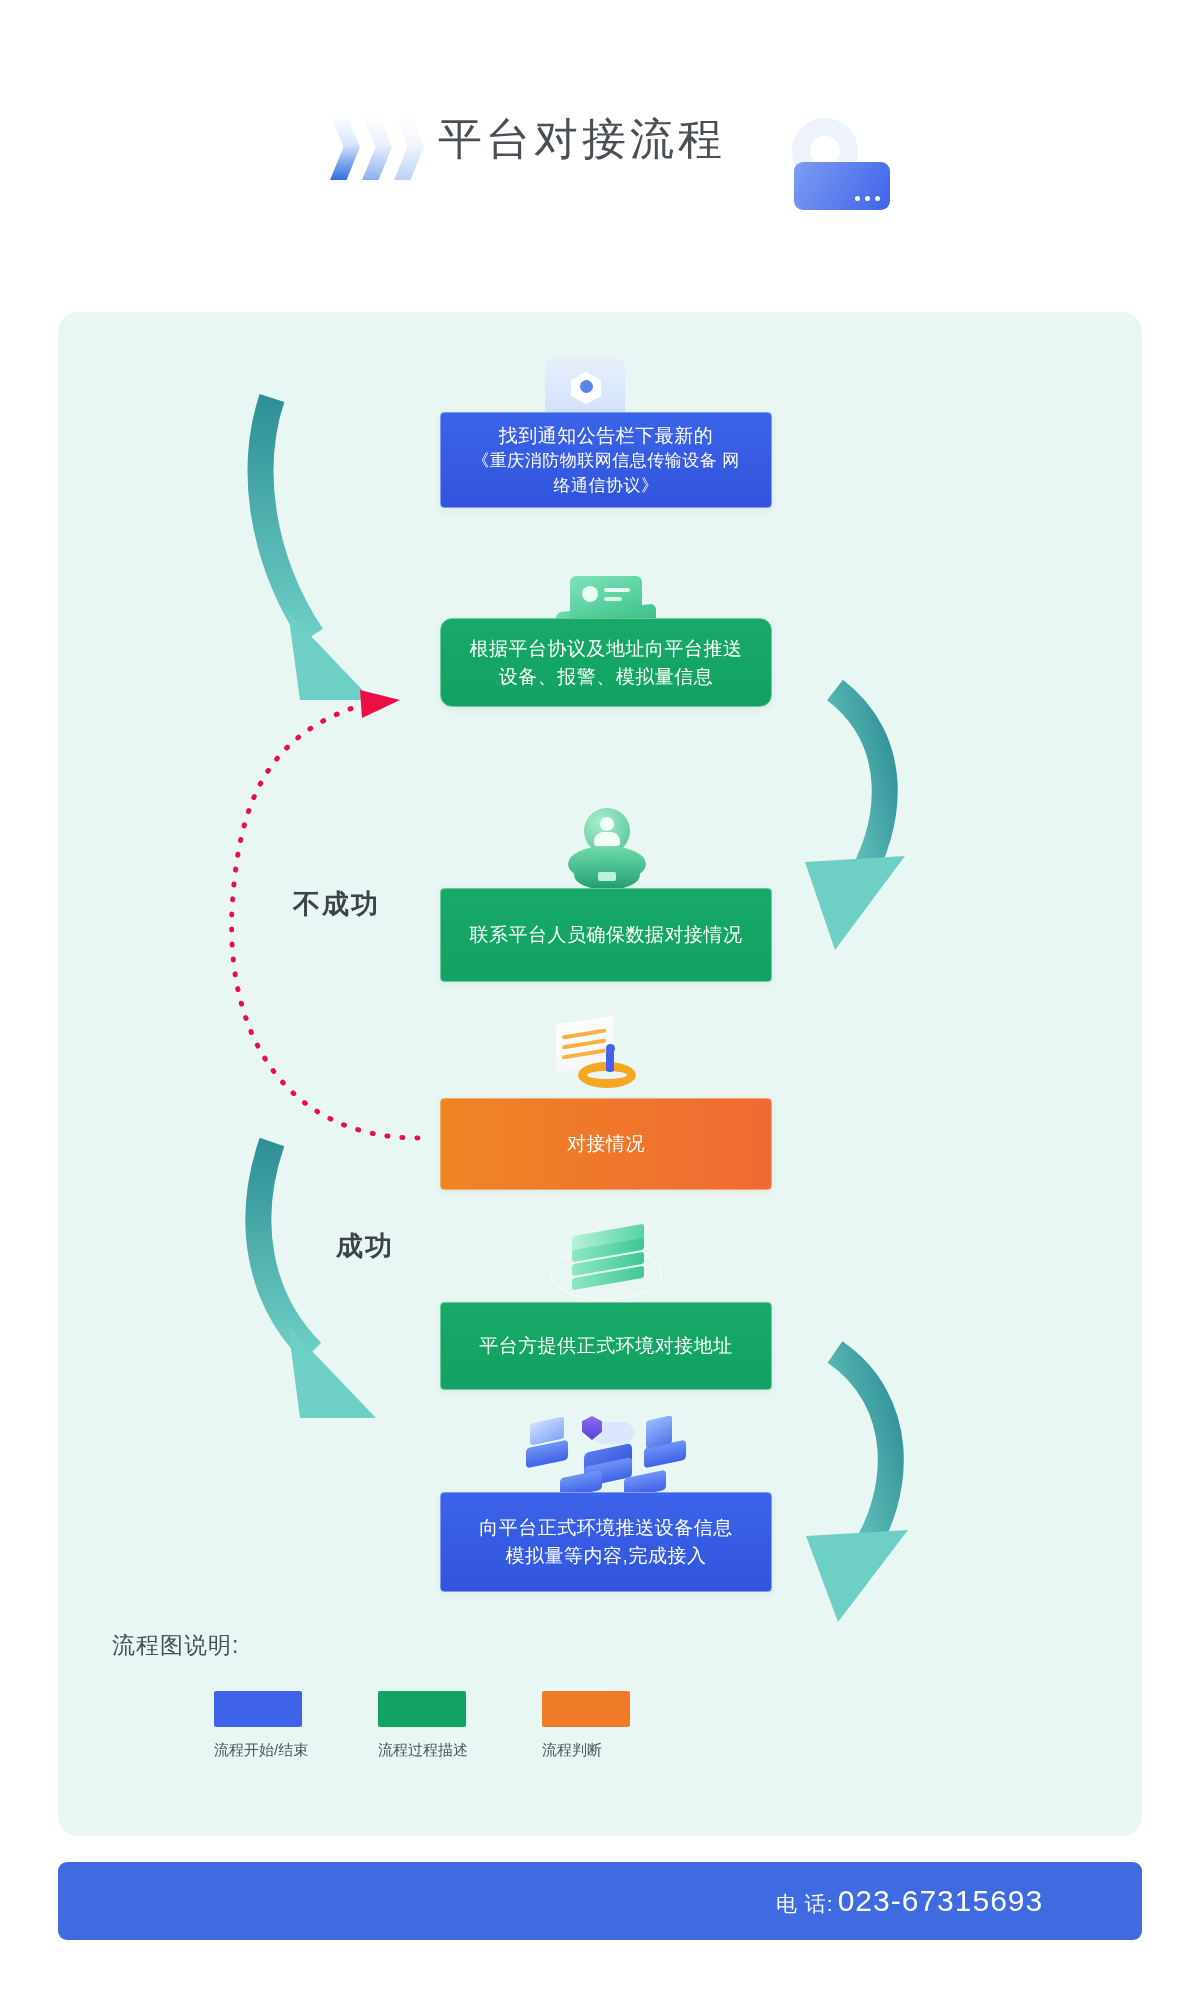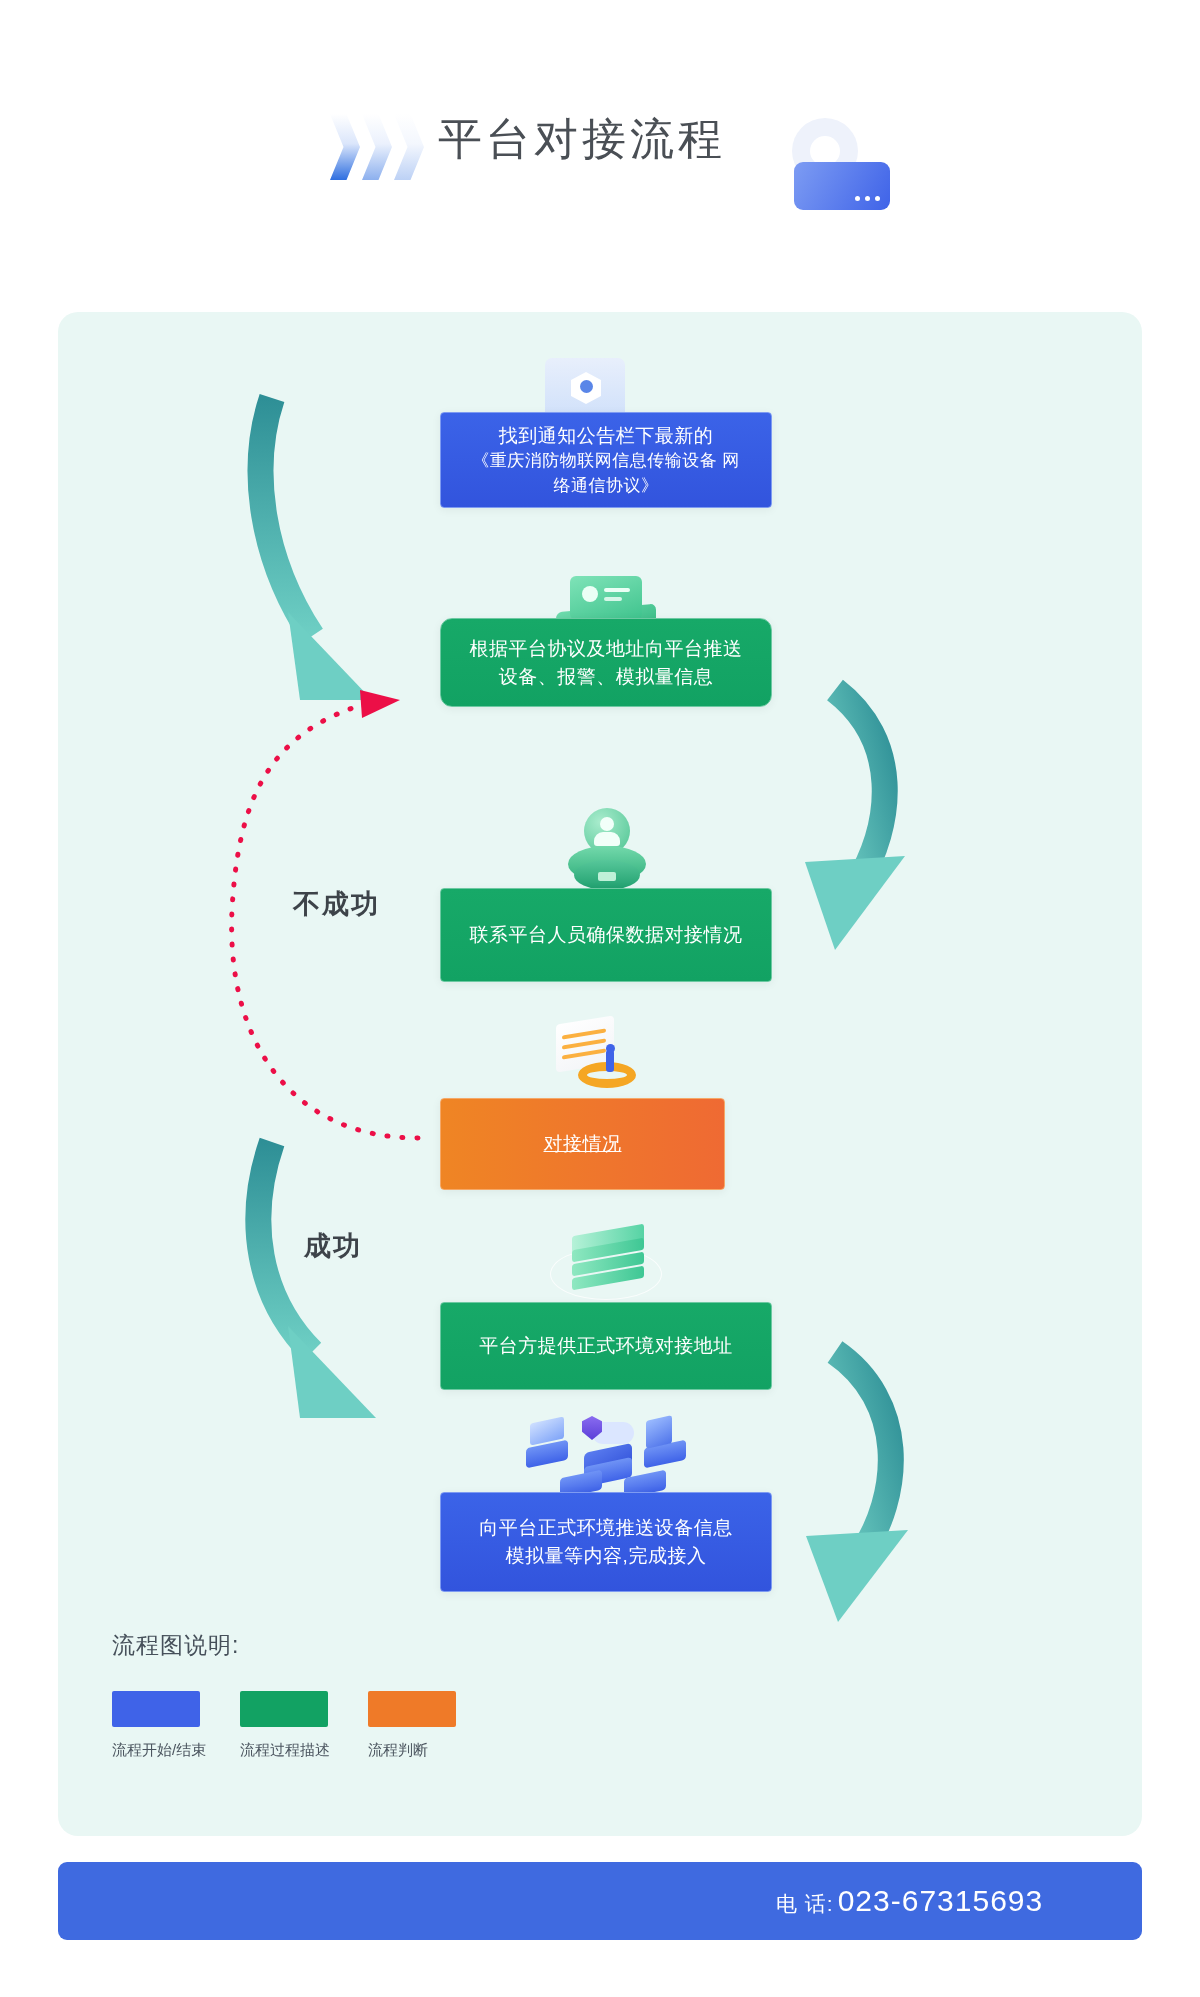--- a/index.html
+++ b/index.html
@@ -69,21 +69,21 @@
   }
   .node .label { font-size: 19px; line-height: 1.45; letter-spacing: .5px; padding: 0 24px; }
   .node .label .sm { font-size: 17px; }
   .node.blue  { background: linear-gradient(180deg,#3b63e8 0%, #3254dd 100%); border:1px solid #7e9bf2; }
   .node.green { background: linear-gradient(180deg,#17a968 0%, #12a263 100%); border:1px solid #6cc9a2; }
   .node.orange{ background: linear-gradient(90deg,#ef8524 0%, #ef6a33 100%); border:1px solid #f5a867; }
 
   .n1 { left: 440px; top: 412px; width: 332px; height: 96px; }
   .n2 { left: 440px; top: 618px; width: 332px; height: 89px; border-radius: 12px; }
   .n3 { left: 440px; top: 888px; width: 332px; height: 94px; }
-  .n4 { left: 440px; top: 1098px; width: 285px; height: 92px; text-decoration: underline; }
+  .n4 { left: 440px; top: 1098px; width: 332px; height: 92px; }
   .n5 { left: 440px; top: 1302px; width: 332px; height: 88px; }
   .n6 { left: 440px; top: 1492px; width: 332px; height: 100px; }
 
   
   .illus { position: absolute; pointer-events: none; }
 
   .ill1 { left: 545px; top: 358px; width: 80px; height: 62px;
           background: linear-gradient(180deg,#e8effc 0%, #cfe0fa 100%); border-radius: 7px; }
   .ill1 .hex {
     position:absolute; left:26px; top:14px; width:30px; height:32px; background:#ffffff;
@@ -190,26 +190,26 @@
   }
 
   
   .arrow-svg { position: absolute; left: 0; top: 0; width: 1200px; height: 1997px; pointer-events: none; }
 
   
   .branch-label {
     position: absolute; font-size: 27px; color: #3d4349; font-weight: 700; letter-spacing: 2px;
   }
   .lbl-fail { left: 293px; top: 886px; }
-  .lbl-ok   { left: 304px; top: 1228px; }
+  .lbl-ok   { left: 336px; top: 1228px; }
 
   
   .legend { position: absolute; left: 112px; top: 1630px; width: 520px; }
   .legend-title { font-size: 23px; color: #46505a; letter-spacing: 1px; }
-  .legend-row { display: flex; gap: 38px; margin-top: 30px; }
+  .legend-row { display: flex; gap: 74px; margin-top: 30px; justify-content: flex-end; }
   .legend-item { width: 90px; }
   .legend-swatch { width: 88px; height: 36px; border-radius: 2px; }
   .legend-text { margin-top: 14px; font-size: 15px; color: #4a545e; white-space: nowrap; }
 
   
   .footer {
     position: absolute; left: 58px; top: 1862px; width: 1084px; height: 78px;
     background: #3f6ae0; border-radius: 9px;
     display: flex; align-items: center;
   }

